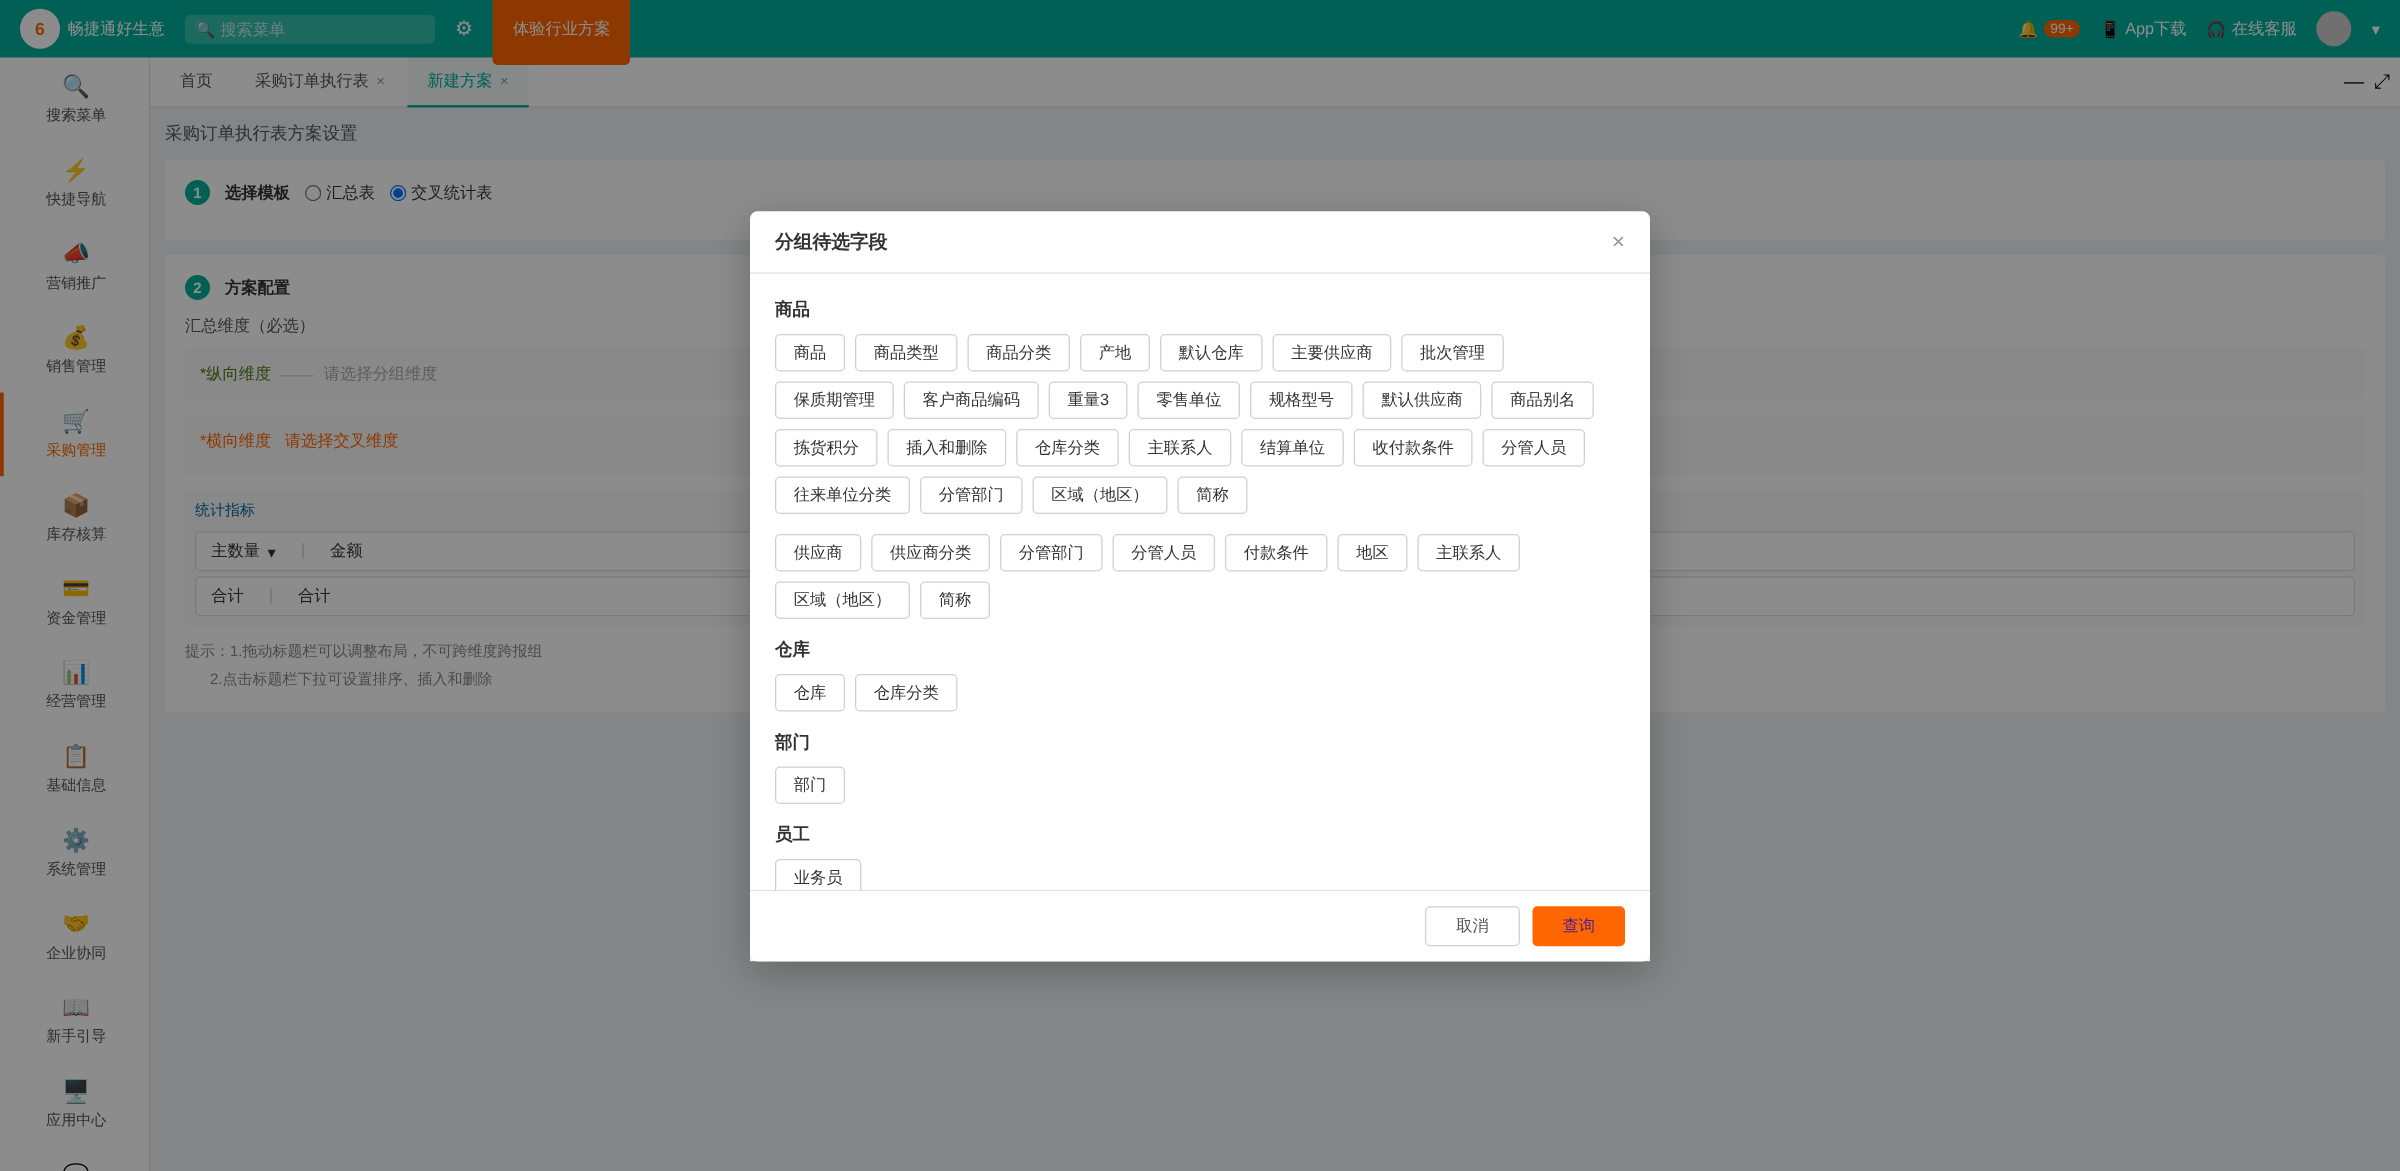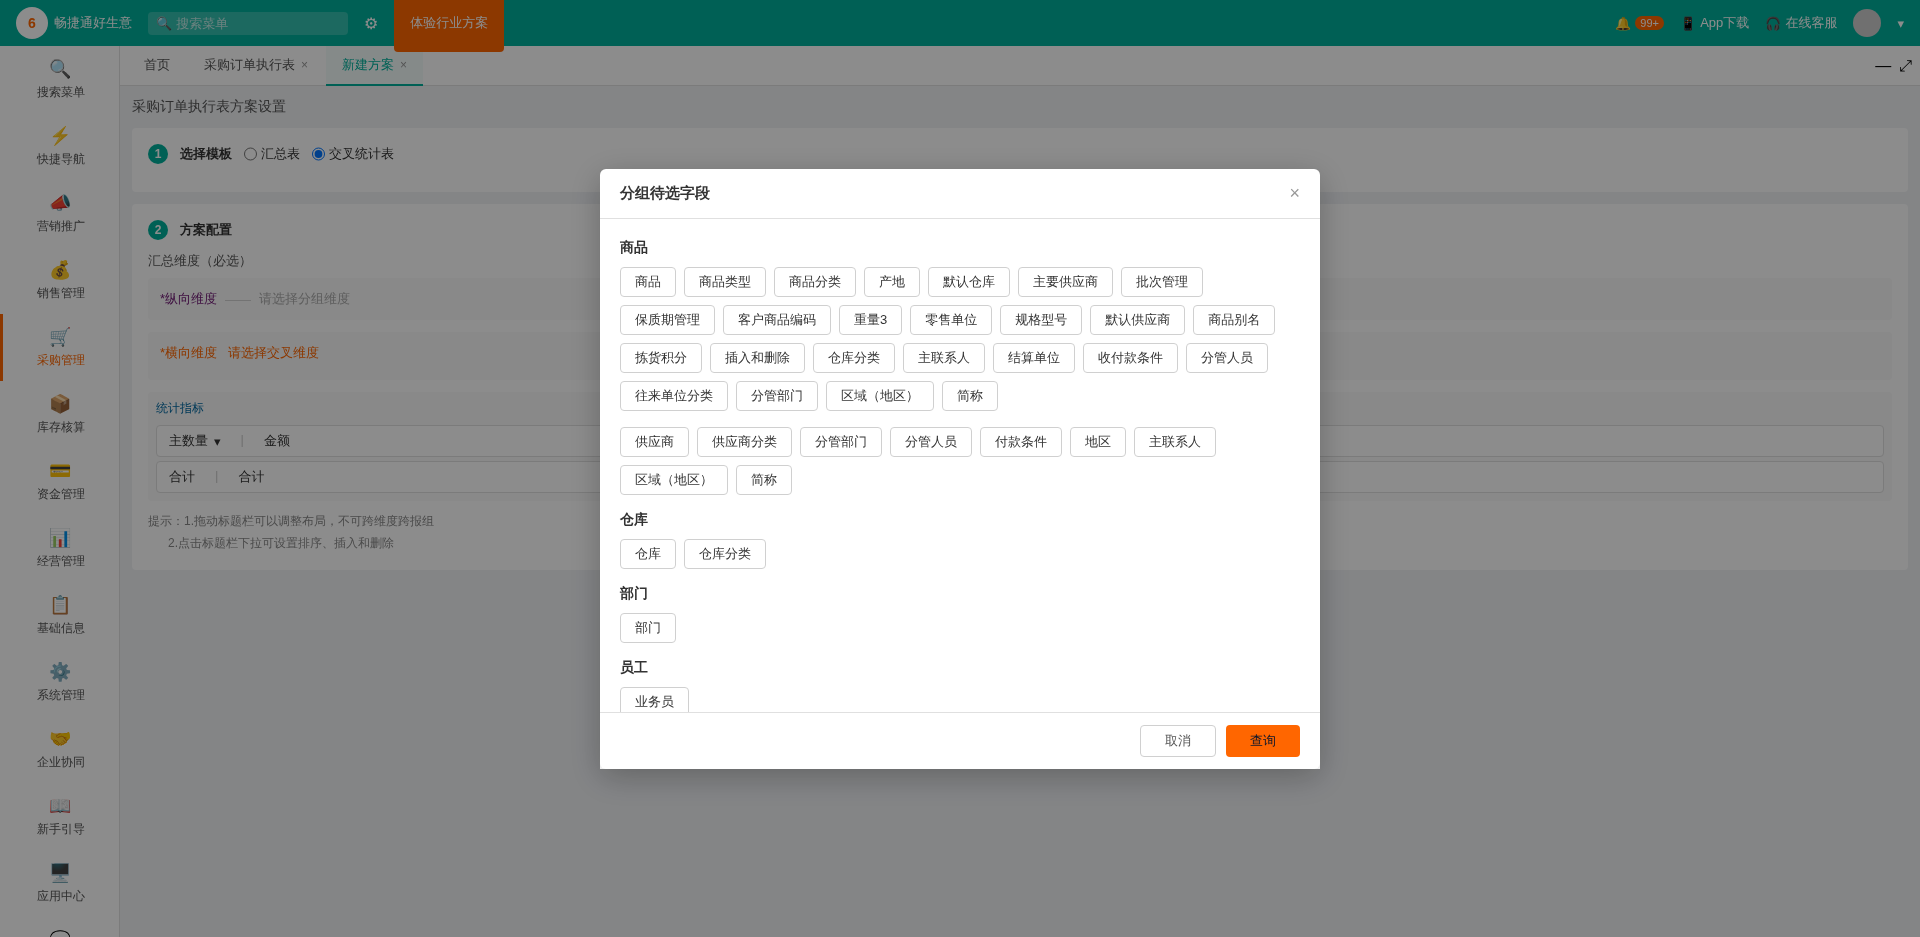--- a/index.html
+++ b/index.html
@@ -102,21 +102,21 @@
 
     
     .step-row { display: flex; align-items: center; gap: 12px; margin-bottom: 12px; }
     .step-num {
       background: #00b09b; color: #fff; width: 20px; height: 20px;
       border-radius: 50%; display: flex; align-items: center; justify-content: center;
       font-size: 12px; font-weight: bold; flex-shrink: 0;
     }
     .step-label { font-size: 13px; font-weight: bold; }
     .radio-group { display: flex; gap: 12px; align-items: center; font-size: 13px; }
-    .radio-group label { display: flex; gap: 4px; cursor: pointer; }
+    .radio-group label { display: flex; gap: 4px; align-items: center; cursor: pointer; }
 
     
     .overlay {
       position: fixed; top: 0; left: 0; right: 0; bottom: 0;
       background: rgba(0,0,0,0.45); z-index: 200;
     }
 
     
     .modal {
       position: fixed; top: 50%; left: 50%; transform: translate(-50%, -50%);
@@ -170,21 +170,21 @@
       padding: 12px 20px; border-top: 1px solid #e0e0e0; flex-shrink: 0;
       position: fixed; bottom: 0; right: calc(50% - 360px);
       width: 720px; background: #fff; border-radius: 0 0 6px 6px;
     }
     .btn-cancel {
       padding: 6px 24px; border: 1px solid #d0d0d0; border-radius: 4px;
       background: #fff; cursor: pointer; font-size: 13px; color: #555;
     }
     .btn-confirm {
       padding: 6px 24px; border: none; border-radius: 4px;
-      background: #f60; cursor: pointer; font-size: 13px; color: #0f172a;
+      background: #f60; cursor: pointer; font-size: 13px; color: #4c1d95;
     }
   </style>
 </head>
 <body>
 
 <div class="top-bar">
   <div class="logo-area">
     <div class="logo-icon">
       <span>6</span>
     </div>
@@ -311,21 +311,21 @@
       </div>
     </div>
   </div>
   <div class="card">
     <div class="step-row">
       <div class="step-num">2</div>
       <span class="step-label">方案配置</span>
     </div>
     <div style="color:#555;font-size:13px;margin-bottom:8px;">汇总维度（必选）</div>
     <div style="display:flex;align-items:center;gap:8px;padding:12px;background:#f9f9f9;border-radius:4px;margin-bottom:12px;">
-      <span style="color:#701a75;">*纵向维度</span>
+      <span style="color:#4d7c0f;">*纵向维度</span>
       <span style="color:#ccc;">——</span>
       <span style="color:#aaa;">请选择分组维度</span>
     </div>
     <div style="padding:12px;background:#f9f9f9;border-radius:4px;margin-bottom:12px;">
       <div style="color:#f60;margin-bottom:6px;">*横向维度 &nbsp; 请选择交叉维度</div>
     </div>
     <div style="background:#f9f9f9;border-radius:4px;padding:8px;">
       <div style="display:flex;gap:12px;font-size:13px;color:#555;margin-bottom:8px;align-items:center;">
         <span style="color:#0369a1;font-size:12px;">统计指标</span>
       </div>

